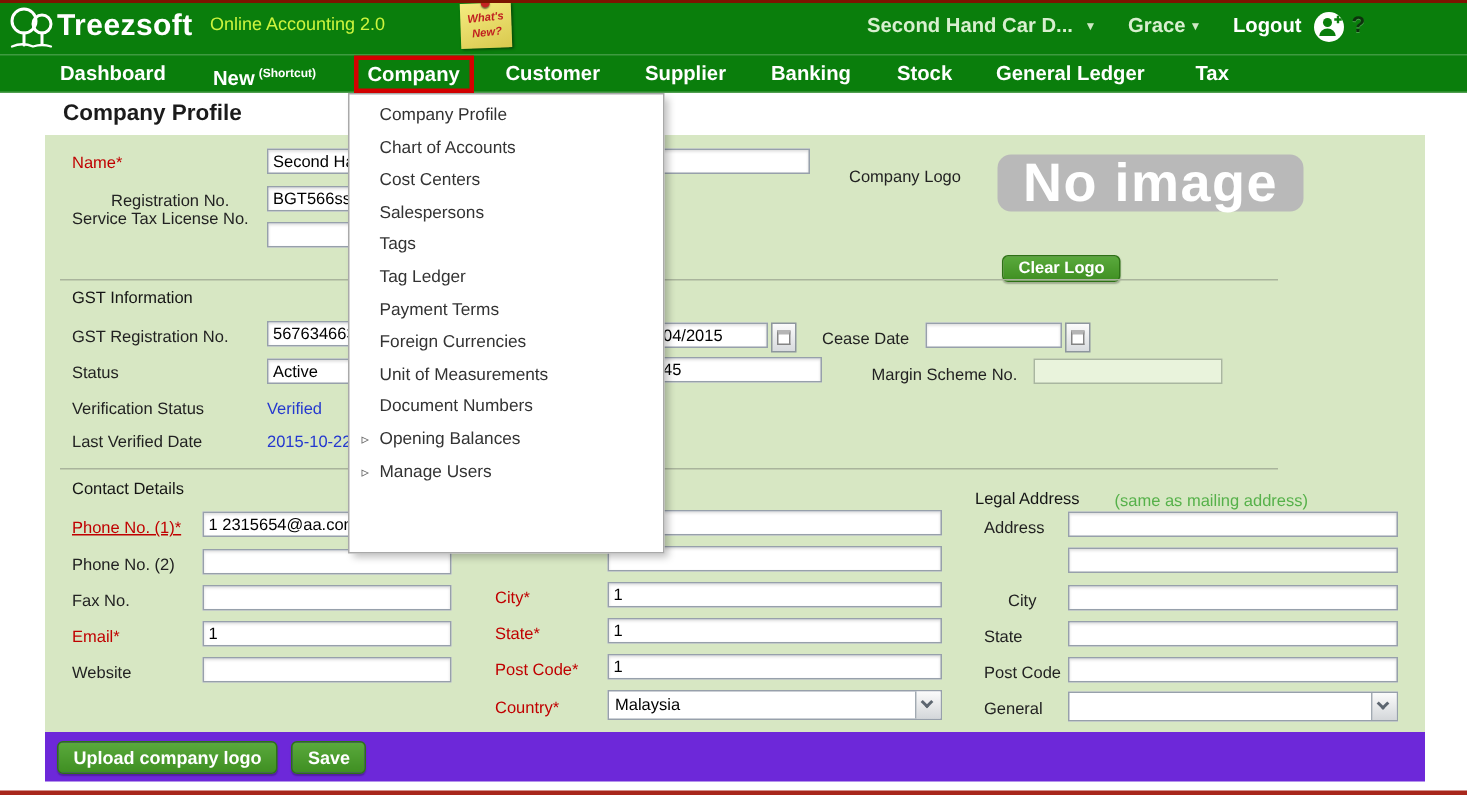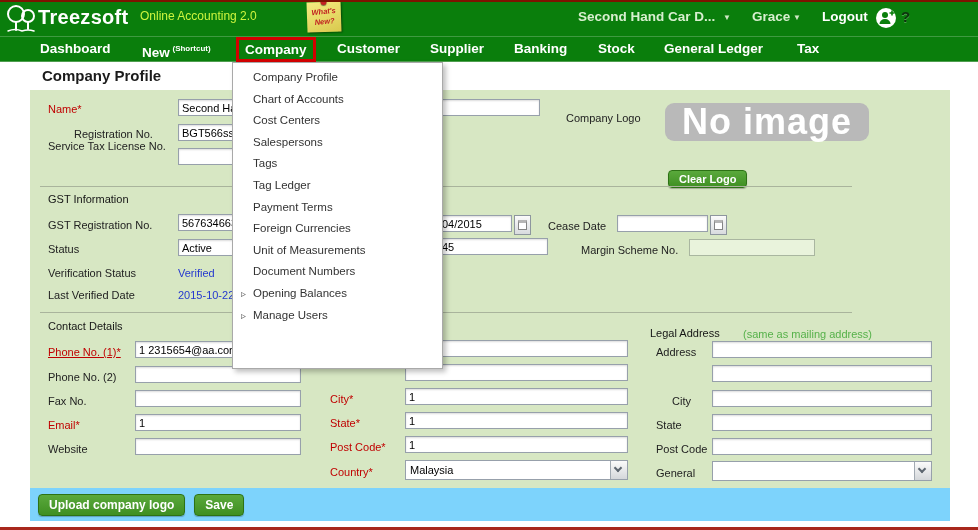--- a/index.html
+++ b/index.html
@@ -31,21 +31,21 @@
   .nav { position:absolute; left:0; top:36px; width:978px; height:26px; background:#0a7e0c;
          border-top:1px solid rgba(255,255,255,.22); border-bottom:1px solid #4f9e4f; z-index:20; }
   .nav-item { position:absolute; color:#fff; font-weight:bold; font-size:13.5px; line-height:24px; white-space:nowrap; }
   .nav-item .sc { font-size:8px; vertical-align:super; }
   .nav-item.boxed { top:0px; line-height:17px; padding:1px 6px; border:3px solid #d40000; }
 
   
   .page-title { position:absolute; left:42px; top:67px; font-size:15px; font-weight:bold; color:#1b1b1b; }
   .panel { position:absolute; left:30px; top:90px; width:920px; }
   .panel-body { position:relative; width:920px; height:398px; background:#d7e7c3; }
-  .panel-footer { position:relative; width:920px; height:33px; background:#7dd3fc; display:flex; align-items:center; gap:9px; padding-left:8px; }
+  .panel-footer { position:relative; width:920px; height:33px; background:#6d28d9; display:flex; align-items:center; gap:9px; padding-left:8px; }
 
   .lbl { position:absolute; font-size:11px; color:#222; white-space:nowrap; }
   .lbl.red { color:#c00000; }
   .sec { position:absolute; font-size:11px; font-weight:normal; color:#151515; white-space:nowrap; }
   .inp { position:absolute; height:17px; border:1px solid #97a0ab; background:#fff; font-size:11px;
          padding:0 3px; font-family:inherit; box-shadow:inset 0 1px 2px rgba(0,0,0,.14); }
   .inp.dis { background:#e9f3dc; border-color:#a9b6a0; box-shadow:none; }
   .blue { position:absolute; font-size:11px; color:#2438cf; white-space:nowrap; }
   .hr { position:absolute; left:10px; width:812px; height:1px; background:#a9b49c; }
   .note-link { position:absolute; font-size:11px; color:#56b14a; white-space:nowrap; cursor:pointer; }

